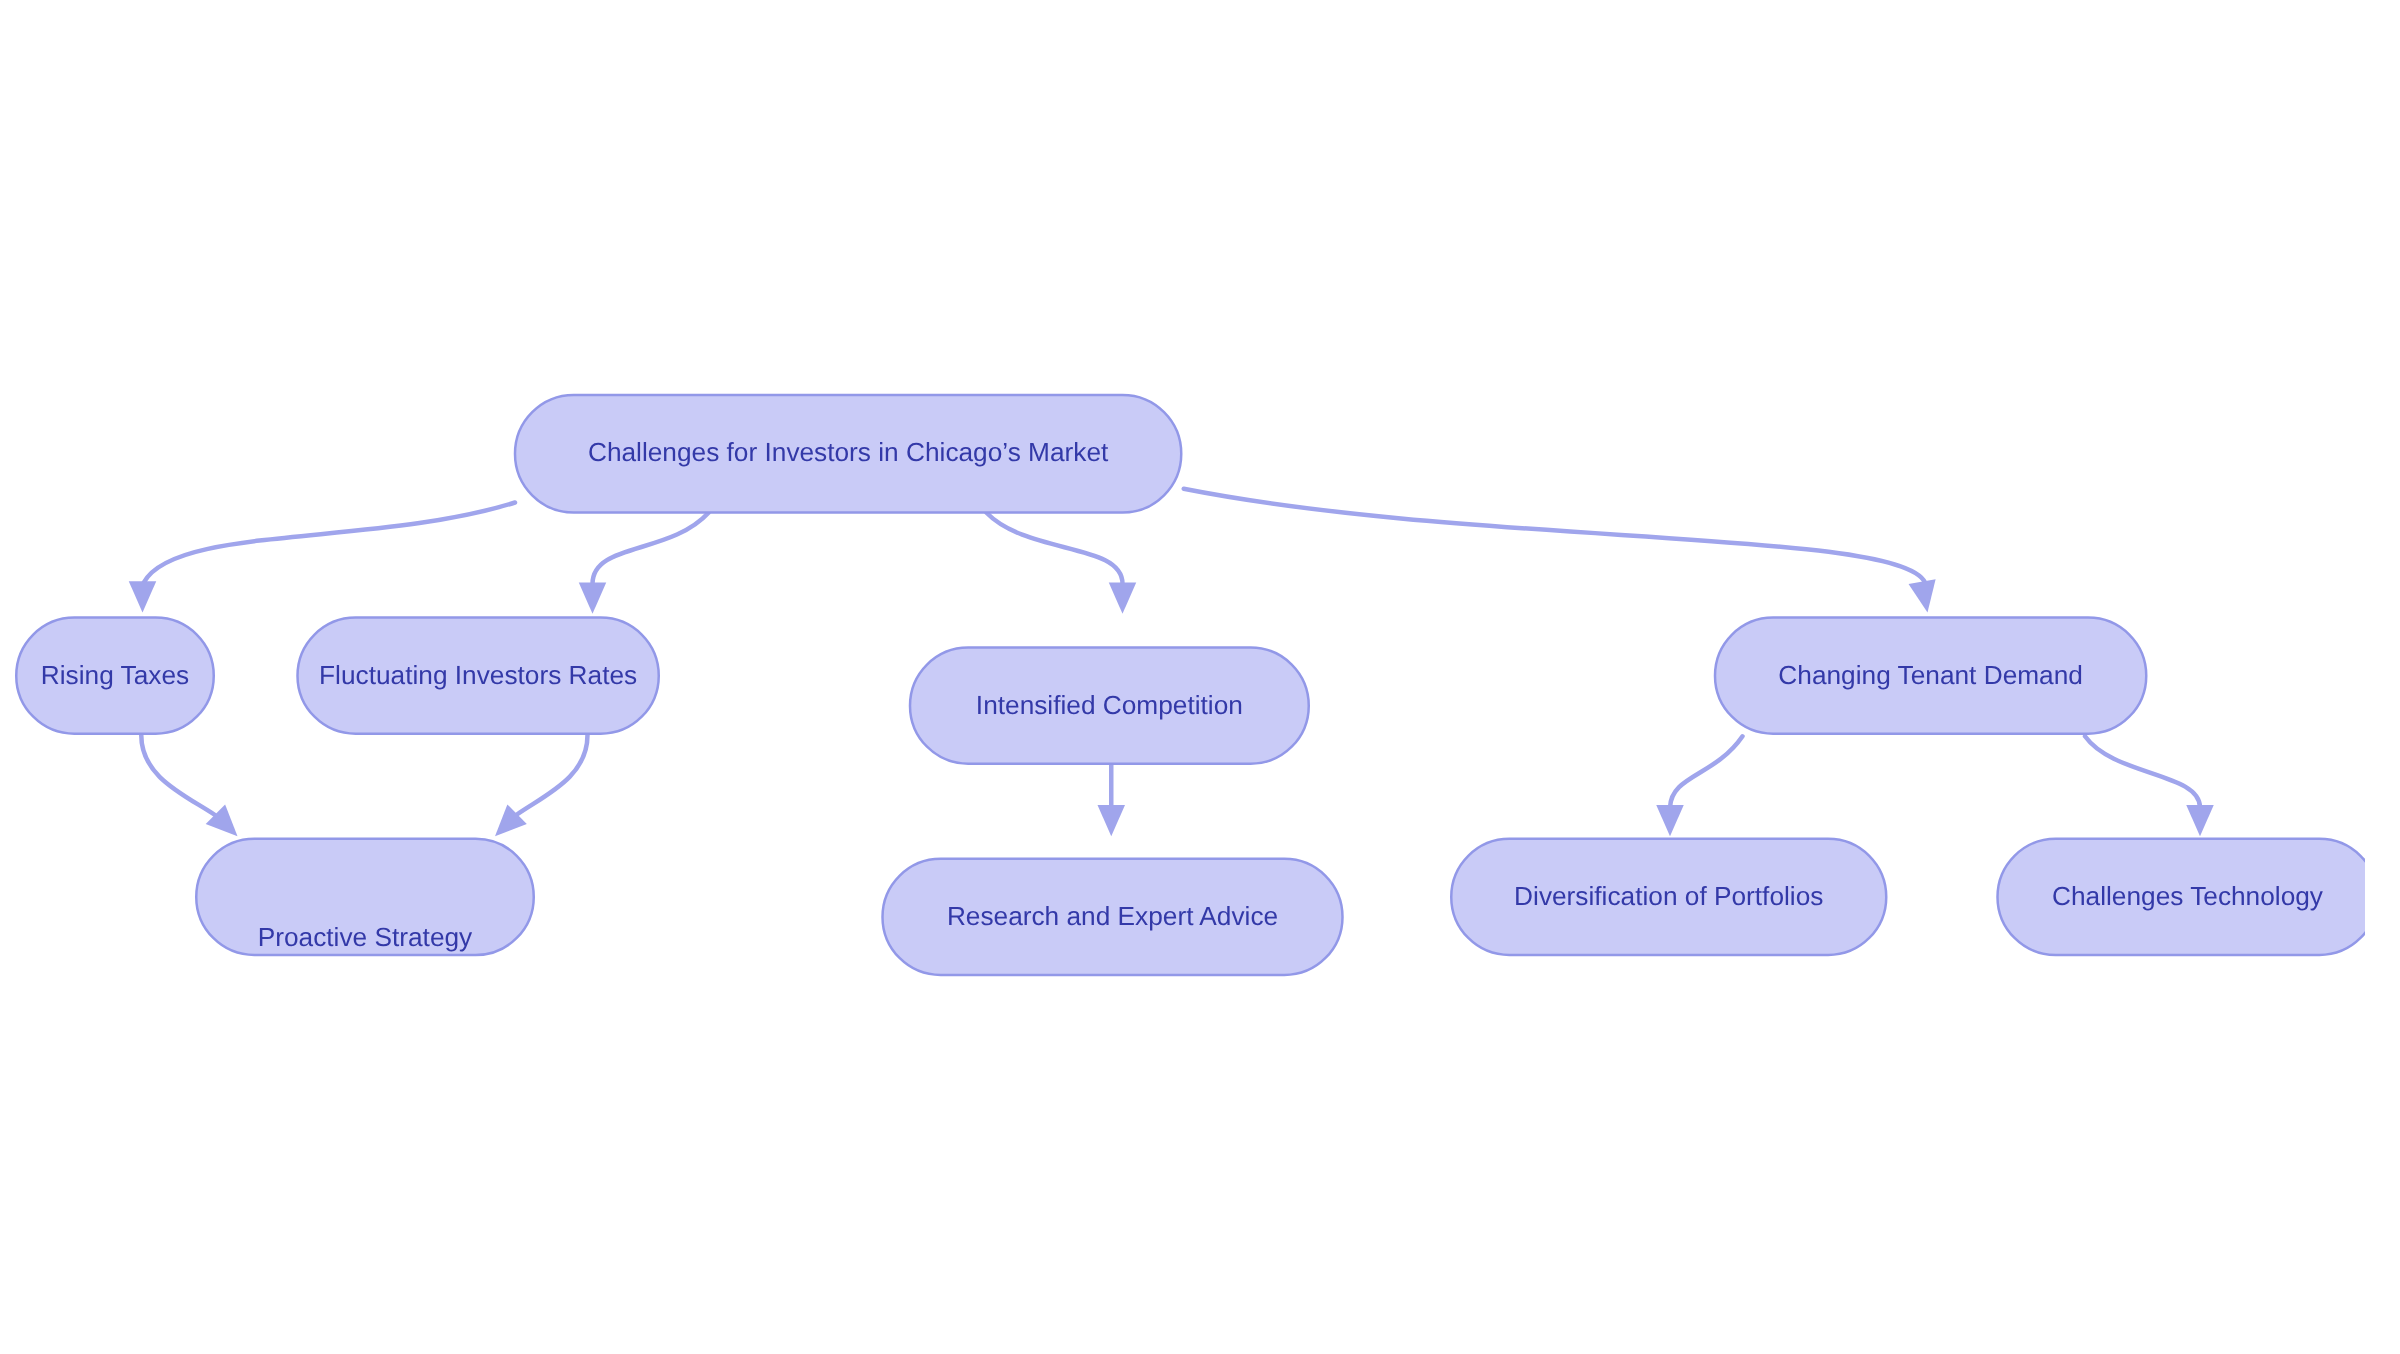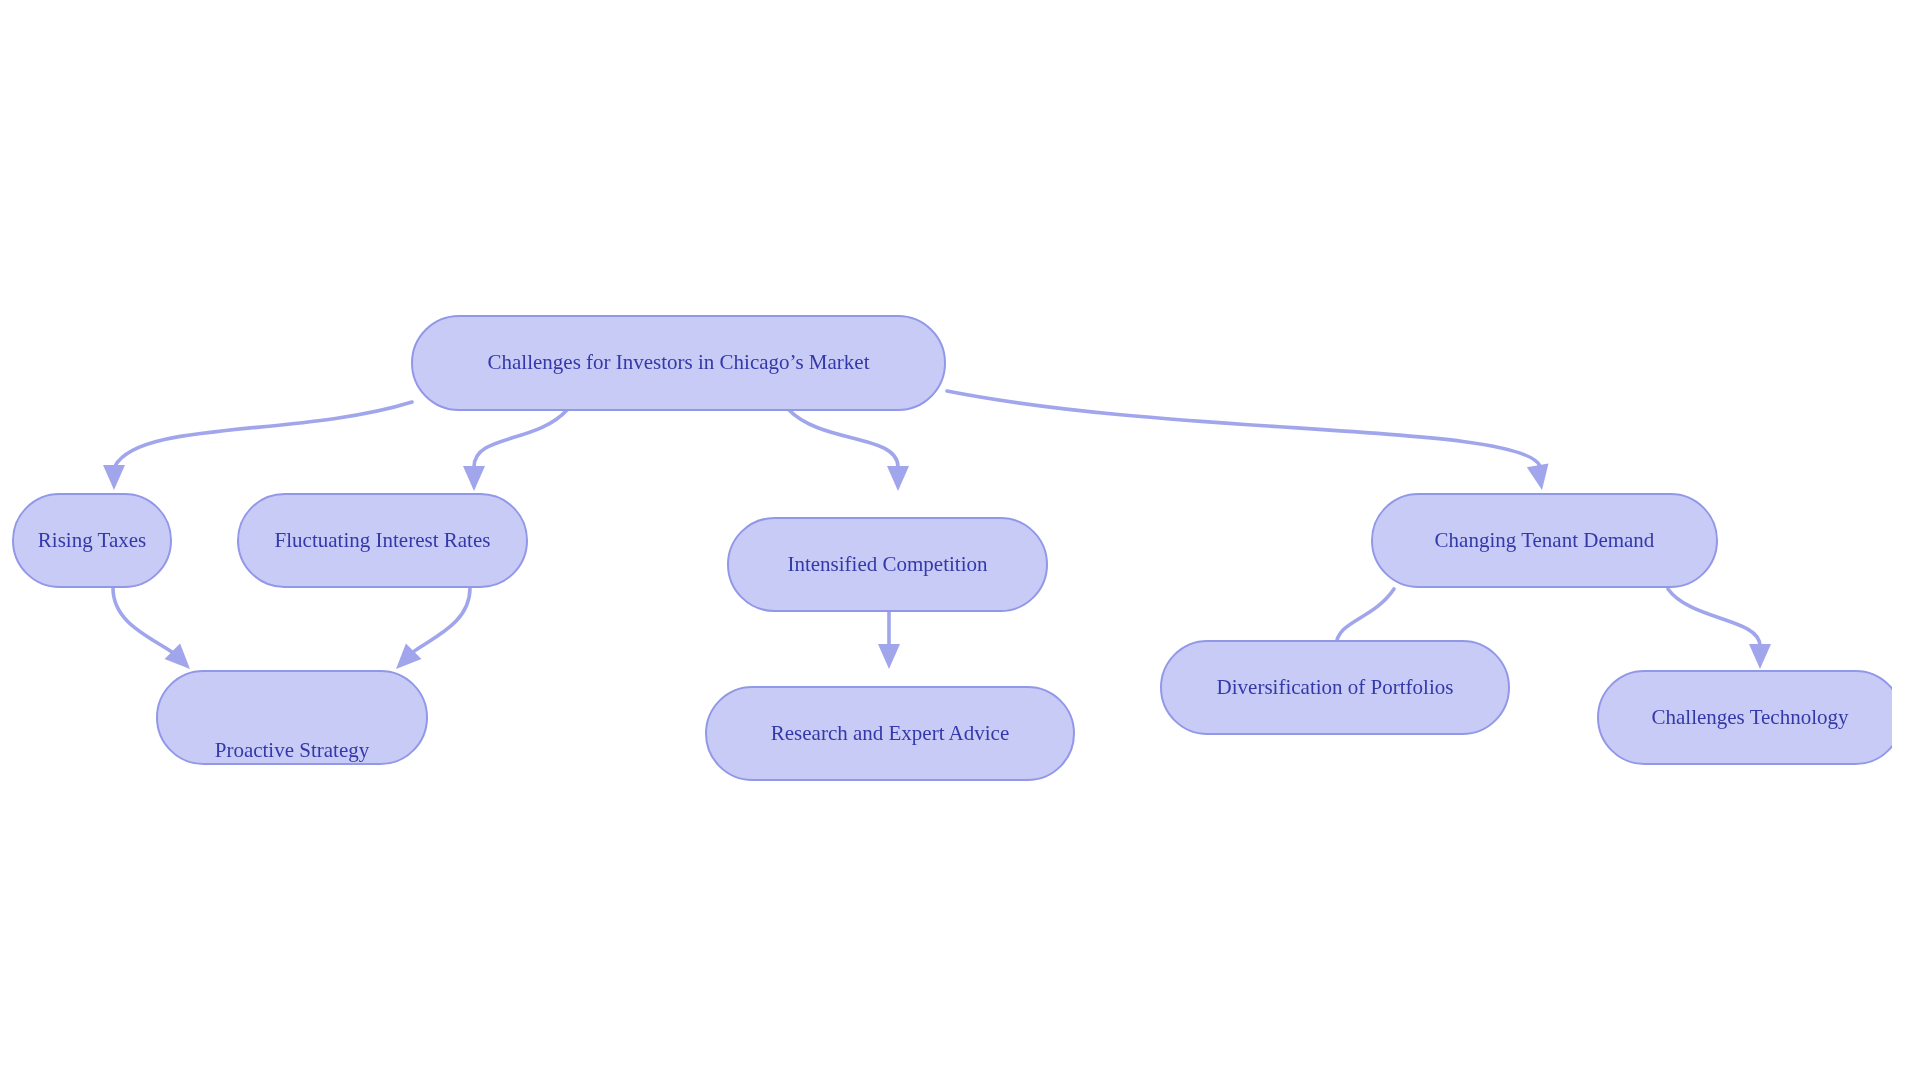--- a/index.html
+++ b/index.html
@@ -6,21 +6,21 @@
     margin: 0;
     padding: 0;
     background: #ffffff;
   }
   #stage {
     position: relative;
     width: 1892px;
     height: 1083px;
     background: var(--canvas-bg, #ffffff);
     overflow: hidden;
-    font-family: Liberation Serif, serif;
+    font-family: Liberation Sans, sans-serif;
   }
   #edges {
     position: absolute;
     left: 0;
     top: 0;
     width: 1920px;
     height: 1083px;
     display: block;
   }
   .node {
@@ -93,34 +93,34 @@
     </svg>
 
   <div id="nodes">
       <div class="node" style="left: 411px; top: 315px; width: 535px; height: 96px;">
         <span>Challenges for Investors in Chicago’s Market</span>
       </div>
       <div class="node" style="left: 12px; top: 493px; width: 160px; height: 95px;">
         <span>Rising Taxes</span>
       </div>
       <div class="node" style="left: 237px; top: 493px; width: 291px; height: 95px;">
-        <span>Fluctuating Interest Rates</span>
+        <span>Fluctuating Investors Rates</span>
       </div>
       <div class="node" style="left: 727px; top: 493px; width: 321px; height: 95px; margin-top: 24px;">
         <span>Intensified Competition</span>
       </div>
       <div class="node" style="left: 1371px; top: 493px; width: 347px; height: 95px;">
         <span>Changing Tenant Demand</span>
       </div>
       <div class="node" style="left: 156px; top: 670px; width: 272px; height: 95px; align-items: flex-end;">
         <span>Proactive Strategy</span>
       </div>
       <div class="node" style="left: 705px; top: 670px; width: 370px; height: 95px; margin-top: 16px;">
         <span>Research and Expert Advice</span>
       </div>
-      <div class="node" style="left: 1160px; top: 640px; width: 350px; height: 95px;">
+      <div class="node" style="left: 1160px; top: 670px; width: 350px; height: 95px;">
         <span>Diversification of Portfolios</span>
       </div>
       <div class="node" style="left: 1597px; top: 670px; width: 306px; height: 95px;">
         <span>Challenges Technology</span>
       </div>
     </div>
 </div>
 
 </body></html>

